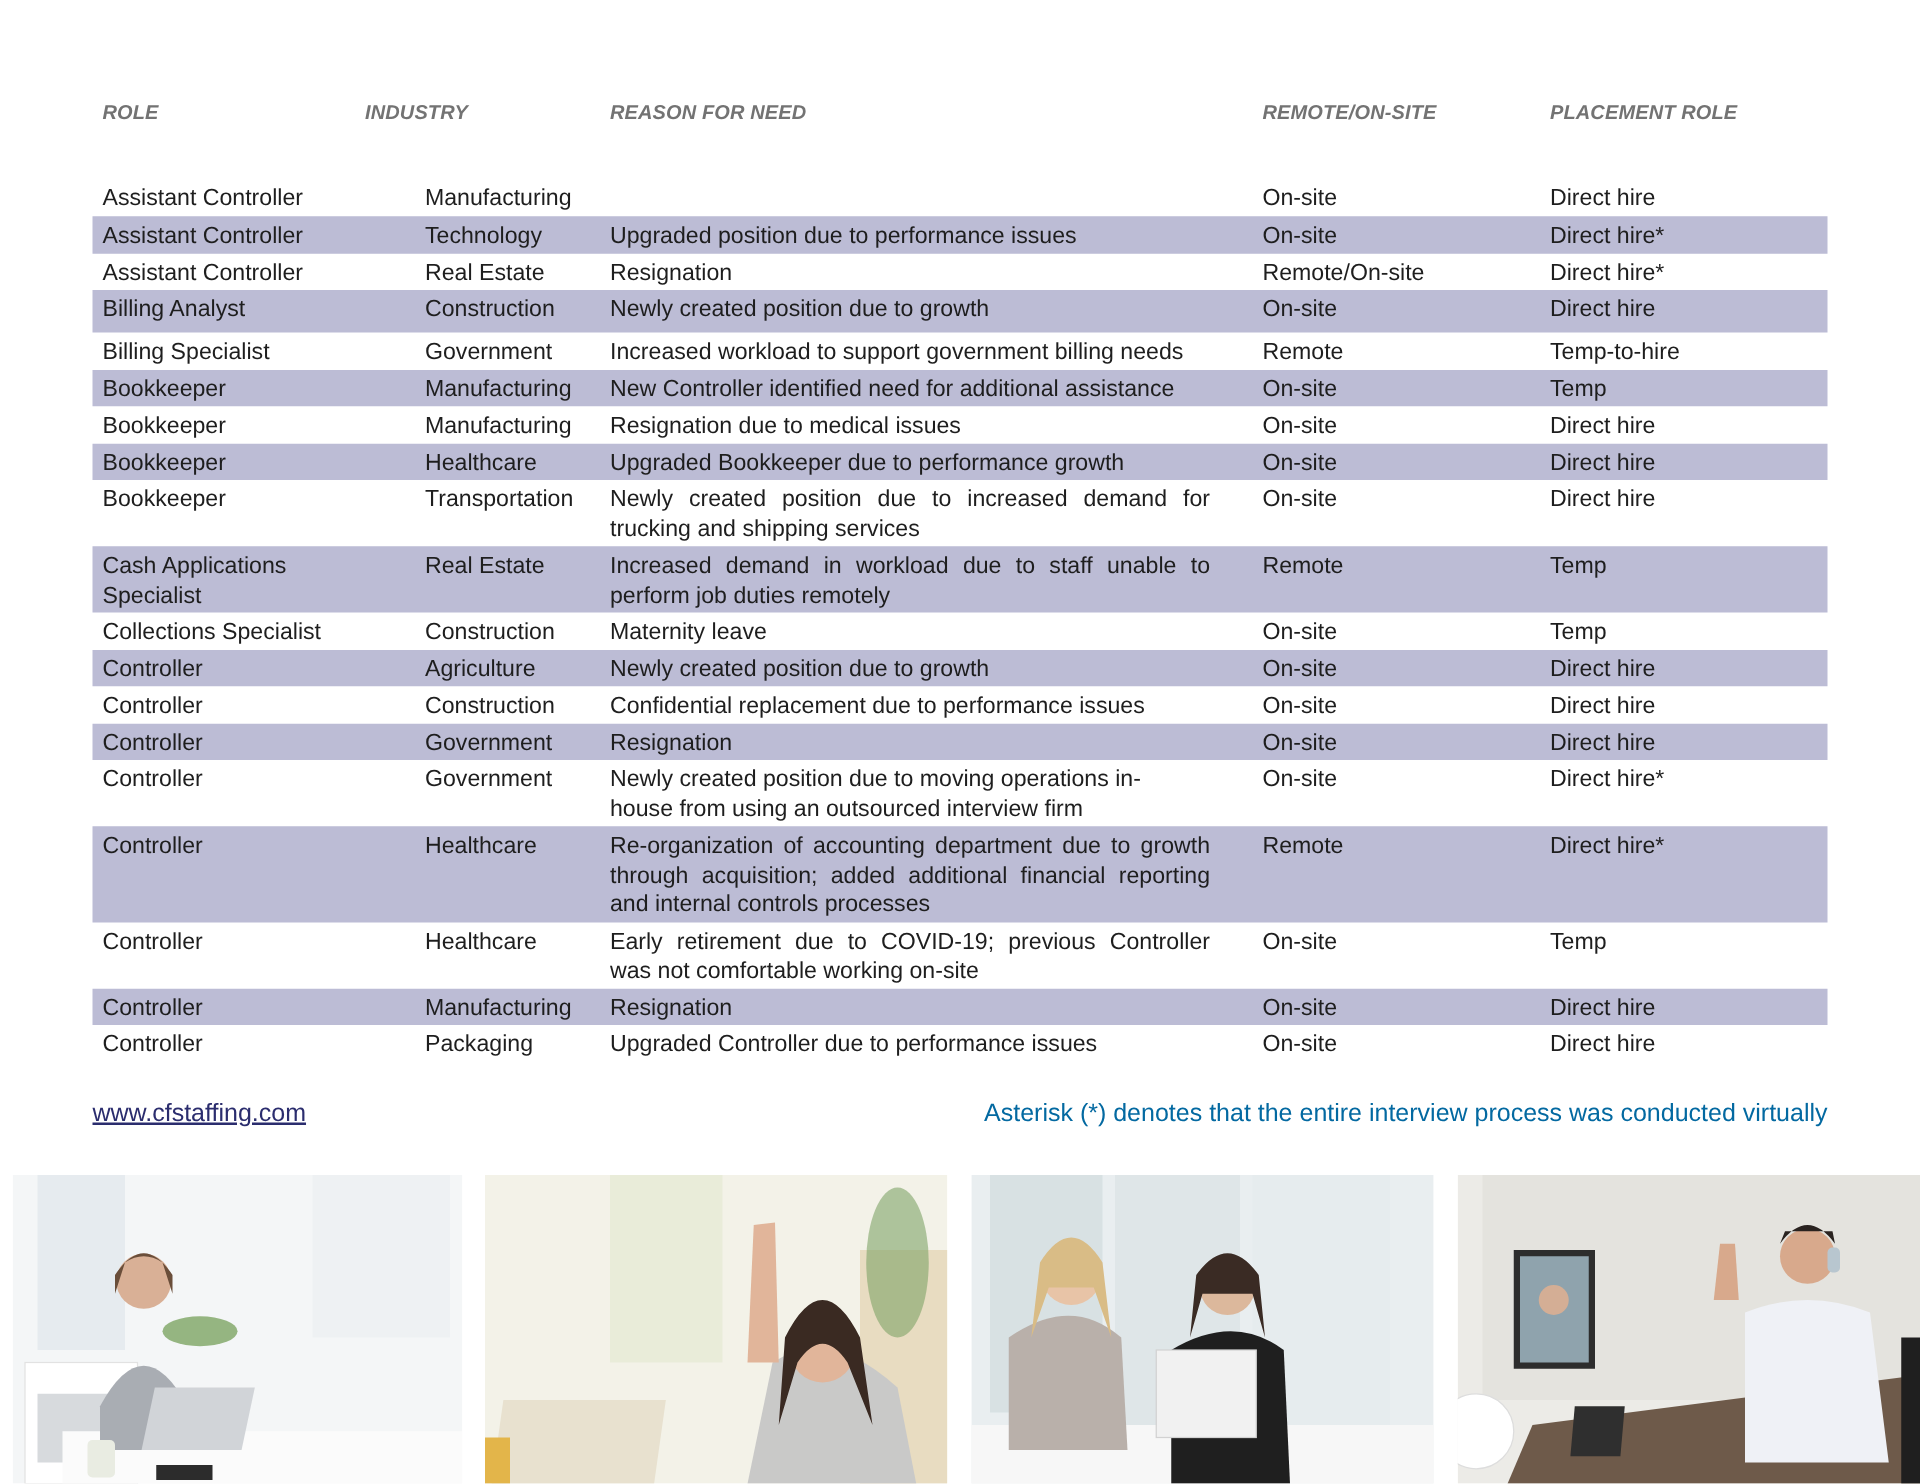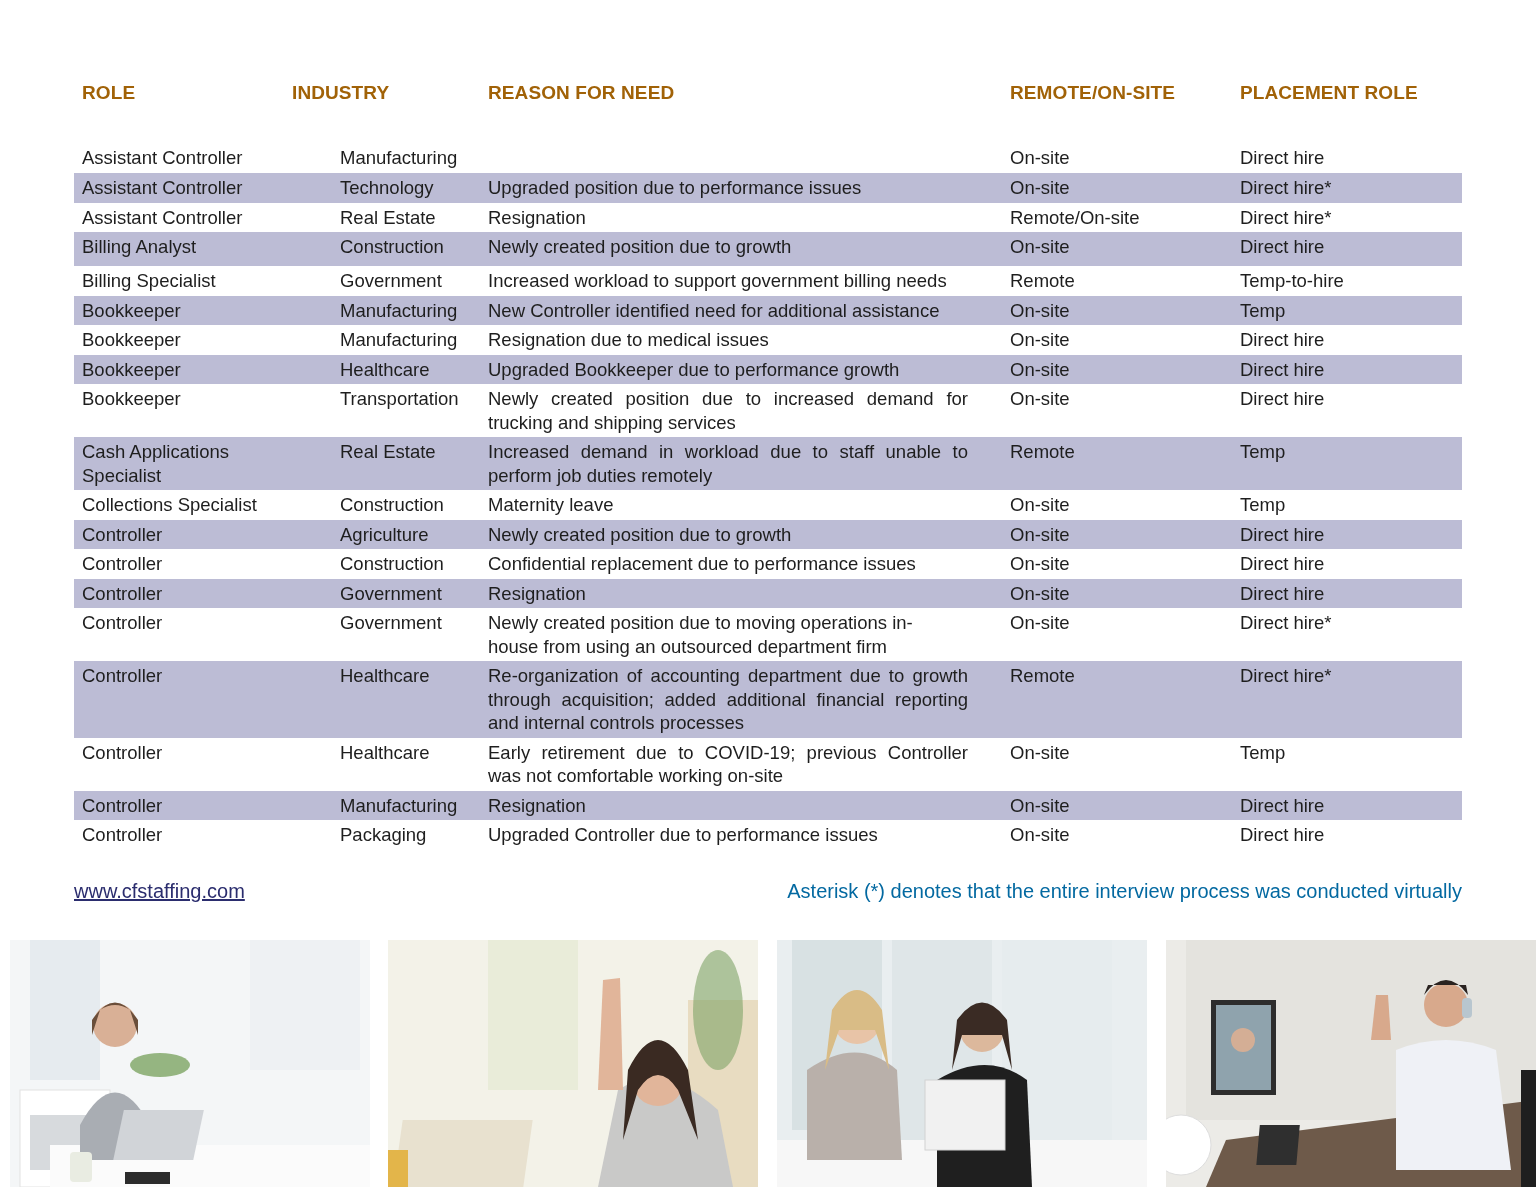--- a/index.html
+++ b/index.html
@@ -1,21 +1,21 @@
 <!DOCTYPE html>
 <html><head>
   <meta charset="utf-8">
   <style>
     * { box-sizing: border-box; margin: 0; padding: 0; }
     html, body { width: 1536px; height: 1187px; background: #ffffff; overflow: hidden; }
     body { position: relative; font-family: "Liberation Sans", sans-serif; color: #1e1e1e; }
 
     .header-row {
       position: absolute; top: 82px; left: 0; width: 1536px; height: 30px;
-      font-weight: bold; font-size: 19px; color: #a16207; letter-spacing: 0.1px;
+      font-weight: bold; font-size: 16px; color: #737373; letter-spacing: 0.1px; font-style: italic;
     }
     .header-row span { position: absolute; top: 0; white-space: nowrap; }
 
     .table { position: absolute; top: 143px; left: 74px; width: 1388px; }
     .row { position: relative; width: 1388px; font-size: 18.5px; line-height: 23.5px; }
     .row.band { background: #bcbcd5; }
     .row .cell { position: absolute; top: 3px; white-space: nowrap; }
     .row .cell.wrap { white-space: normal; }
     .c-role { left: 8px; width: 200px; }
     .c-ind { left: 218px; width: 190px; margin-left: 48px; }
@@ -144,21 +144,21 @@
   <div class="row band" style="height:29.5px">
     <span class="cell c-role">Controller</span>
     <span class="cell c-ind">Government</span>
     <span class="cell c-reason">Resignation</span>
     <span class="cell c-remote">On-site</span>
     <span class="cell c-place">Direct hire</span>
   </div>
   <div class="row" style="height:53px">
     <span class="cell c-role">Controller</span>
     <span class="cell c-ind">Government</span>
-    <span class="cell c-reason wrap" style="text-align:left;width:440px">Newly created position due to moving operations in-house from using an outsourced department firm</span>
+    <span class="cell c-reason wrap" style="text-align:left;width:440px">Newly created position due to moving operations in-house from using an outsourced interview firm</span>
     <span class="cell c-remote">On-site</span>
     <span class="cell c-place">Direct hire*</span>
   </div>
   <div class="row band" style="height:76.5px">
     <span class="cell c-role">Controller</span>
     <span class="cell c-ind">Healthcare</span>
     <span class="cell c-reason wrap">Re-organization of accounting department due to growth through acquisition; added additional financial reporting and internal controls processes</span>
     <span class="cell c-remote">Remote</span>
     <span class="cell c-place">Direct hire*</span>
   </div>

